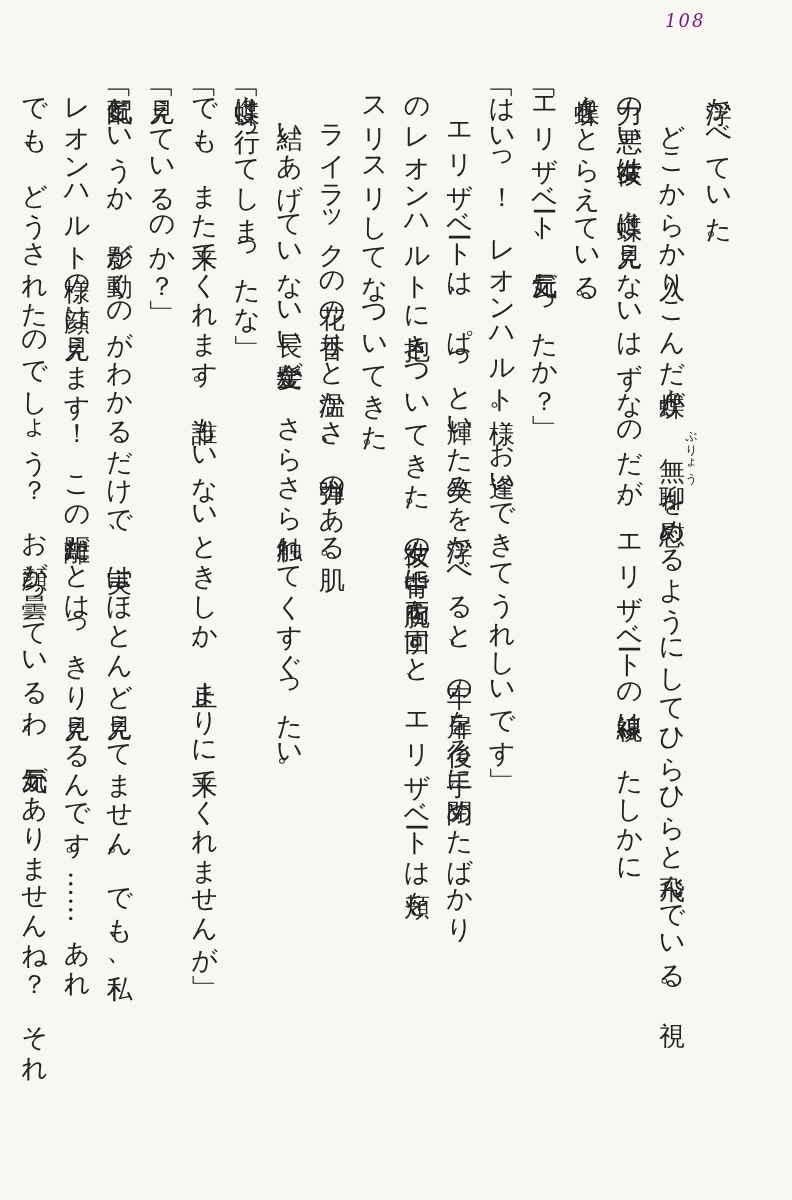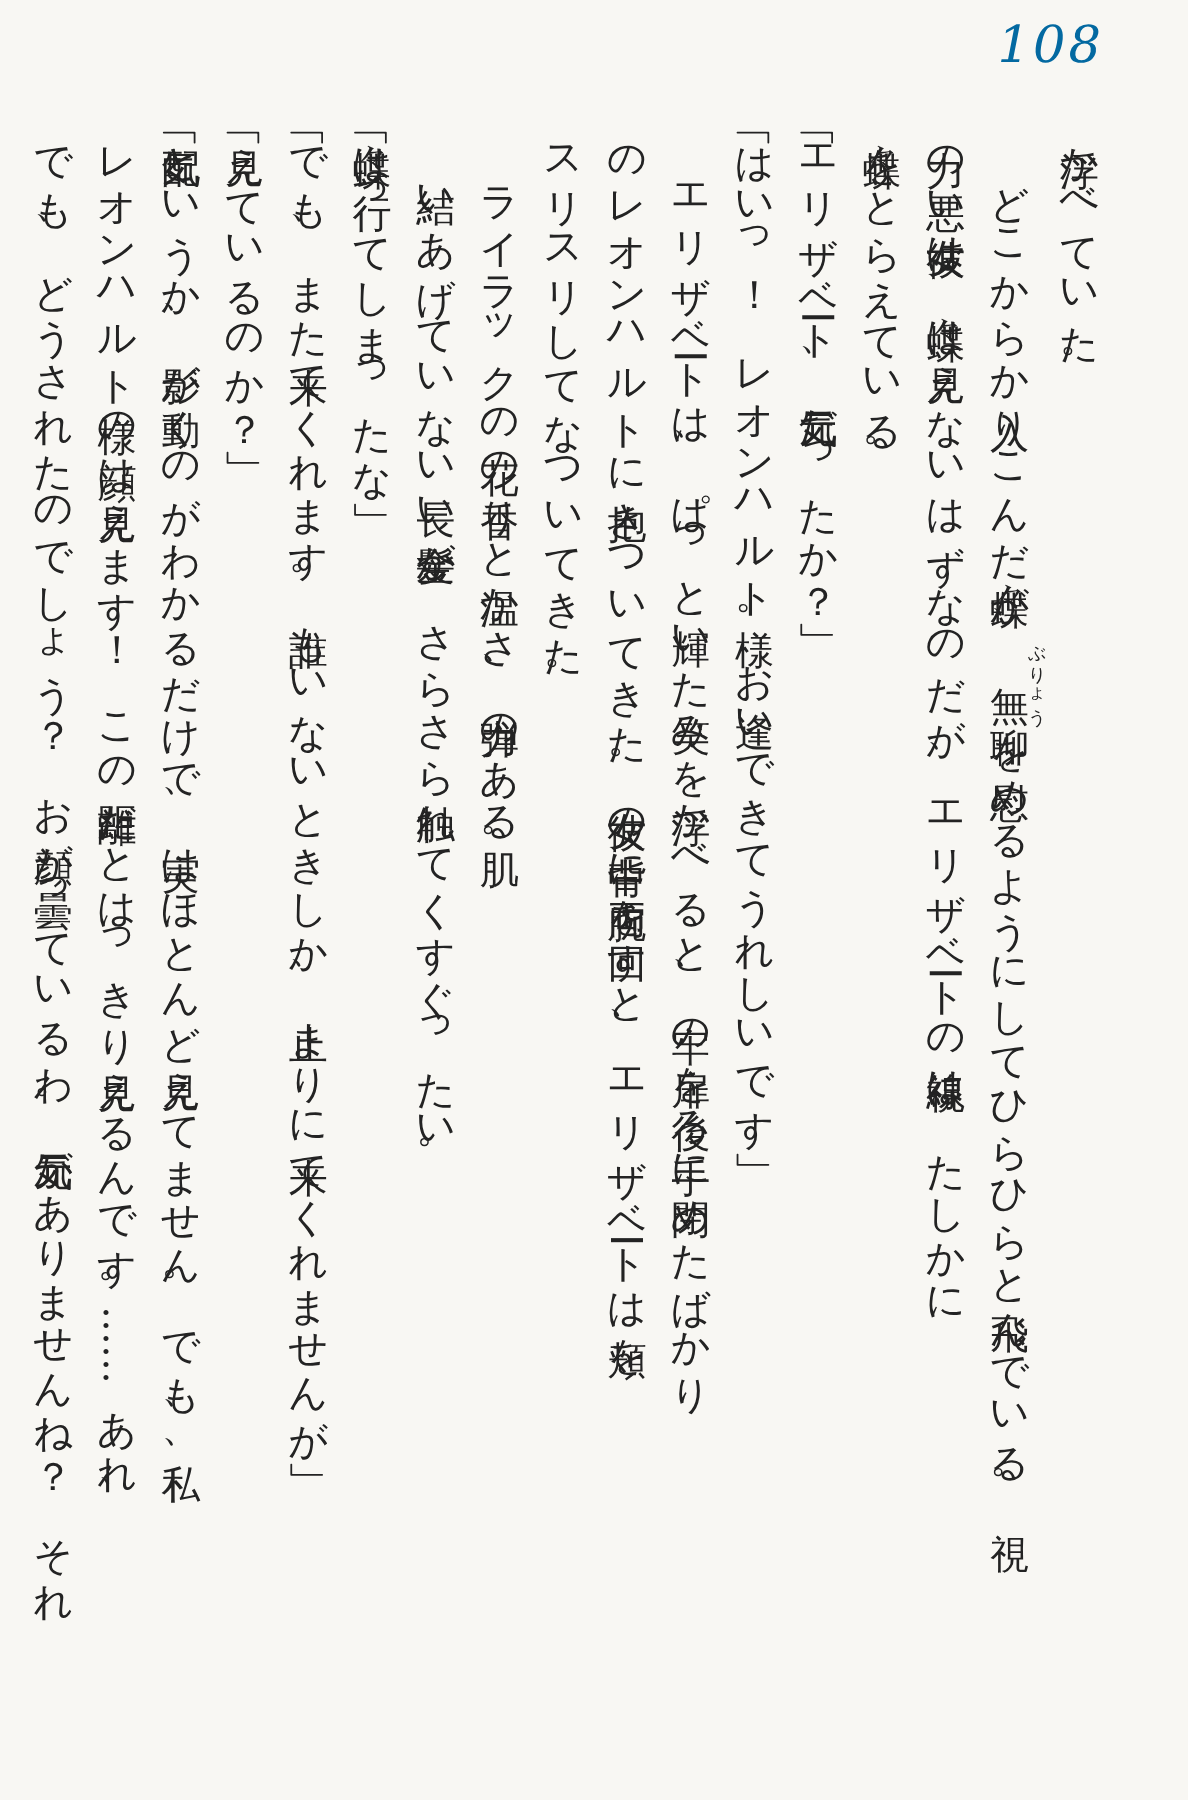--- a/index.html
+++ b/index.html
@@ -16,23 +16,23 @@
     position: relative;
     width: 792px;
     height: 1200px;
     overflow: hidden;
     background: #f8f7f3;
   }
   .page-number {
     position: absolute;
     top: 10px;
     left: 665px;
-    font-size: 34px;
+    font-size: 18px;
     font-style: italic;
-    color: #0369a1;
+    color: #701a75;
     letter-spacing: 2px;
     font-family: "DejaVu Serif", "Liberation Serif", serif;
   }
   .text-block {
     position: absolute;
     top: 80px;
     right: 52px;
     width: 723px;
     height: 1040px;
     writing-mode: vertical-rl;

